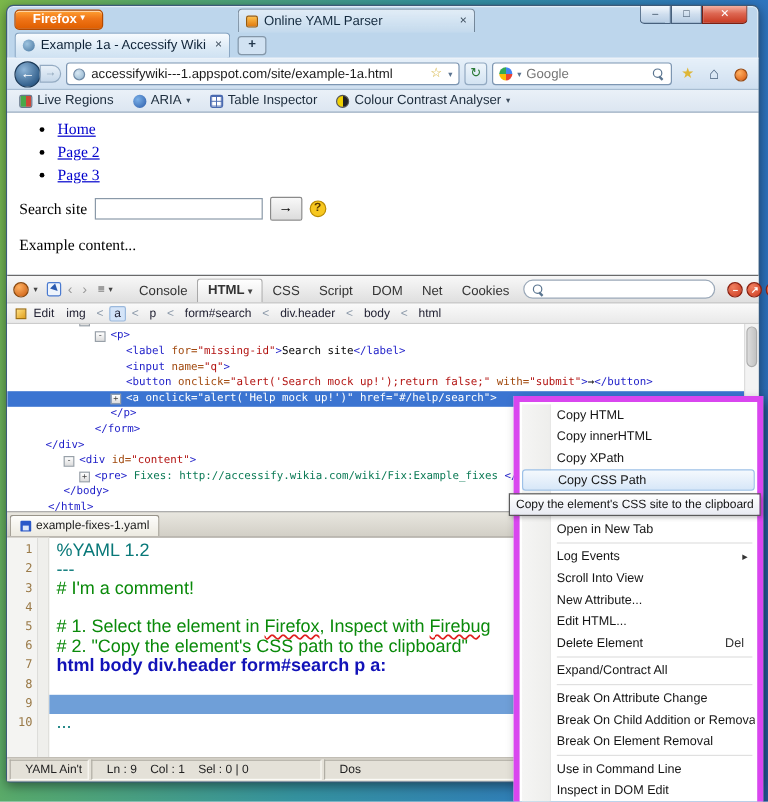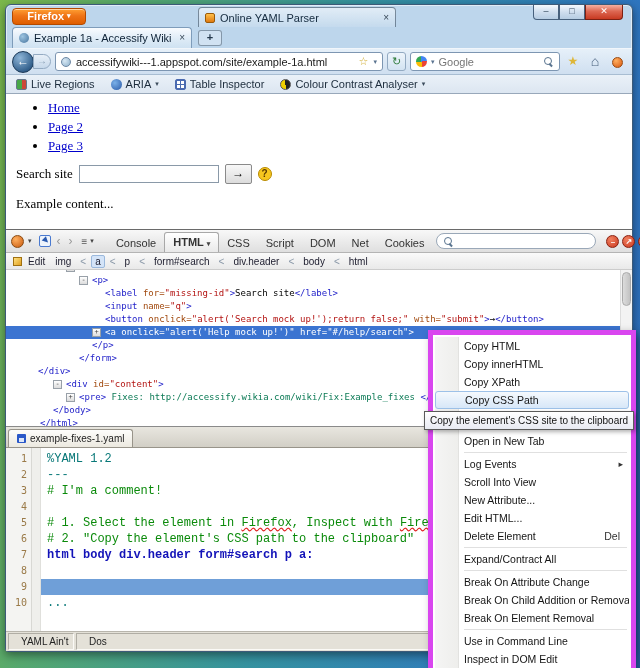--- a/index.html
+++ b/index.html
@@ -172,21 +172,21 @@
     background:linear-gradient(#fdfdfb,#ece9e0);border:1px solid #98948a;border-bottom:none;
     border-radius:3px 3px 0 0;font-size:10px;color:#222;white-space:nowrap}
   .saveicon{width:9px;height:9px;flex:none;background:#2a58c8;border-radius:1px;position:relative}
   .saveicon::after{content:"";position:absolute;left:2px;top:4px;width:5px;height:4px;background:#dce6f8}
   .ed-main{flex:1;display:flex;min-height:0;background:#fff;border-top:1px solid #98948a}
   .gutter{width:26px;flex:none;background:#f4f4f2;border-right:1px solid #d8d8d4;
     text-align:right;padding:3px 4px 0 0;color:#9a7a48;
     font-family:"DejaVu Sans Mono",monospace;font-size:10px;line-height:16px}
   .fold{width:9px;flex:none;background:#efefec;border-right:1px solid #e0e0dc}
   .code{flex:1;min-width:0;padding:3px 0 16px 6px;overflow:hidden;
-    font-family:Liberation Mono, monospace;font-size:12px;line-height:16px;color:#000}
+    font-family:Liberation Sans, sans-serif;font-size:15px;line-height:16px;color:#000}
   .cl{height:16px;white-space:pre}
   .cl.cur{background:#6f9fd8;margin-left:-6px;padding-left:6px}
   .dir{color:#087878}.cm{color:#0a8a0a}.key{color:#1212b8;font-weight:bold}
   .sp{text-decoration-line:underline;text-decoration-style:wavy;text-decoration-color:#e02020}
   .ed-status{height:20px;flex:none;display:flex;align-items:stretch;padding:1px 2px;
     background:#e4e1d8;border-top:1px solid #b8b5ac;font-size:10px;color:#222}
   .st{border:1px solid;border-color:#b0ada4 #fbfaf6 #fbfaf6 #b0ada4;padding:2px 12px;
     white-space:pre;overflow:hidden;margin-right:2px}
   .s0{width:66px;flex:none}.s1{width:202px;flex:none}.s2{width:192px;flex:none}.s3{flex:1}
   
@@ -393,20 +393,21 @@
           <div class="cl"><span class="cm"># 1. Select the element in </span><span class="cm sp">Firefox</span><span class="cm">, Inspect with </span><span class="cm sp">Firebug</span></div>
           <div class="cl"><span class="cm"># 2. "Copy the element's CSS path to the clipboard"</span></div>
           <div class="cl"><span class="key">html body div.header form#search p a:</span></div>
           <div class="cl">&nbsp;</div>
           <div class="cl cur">&nbsp;</div>
           <div class="cl"><span class="dir">...</span></div>
         </div>
     </div>
     <div class="ed-status">
         <span class="st s0">YAML Ain't</span>
+        <span class="st s2">Ln : 9    Col : 1    Sel : 0 | 0</span>
         <span class="st s3">Dos</span>
       </div>
   </div>
 
 </div>
 
 <div class="menu">
     <div class="mi">Copy HTML</div>
     <div class="mi">Copy innerHTML</div>
     <div class="mi">Copy XPath</div>

